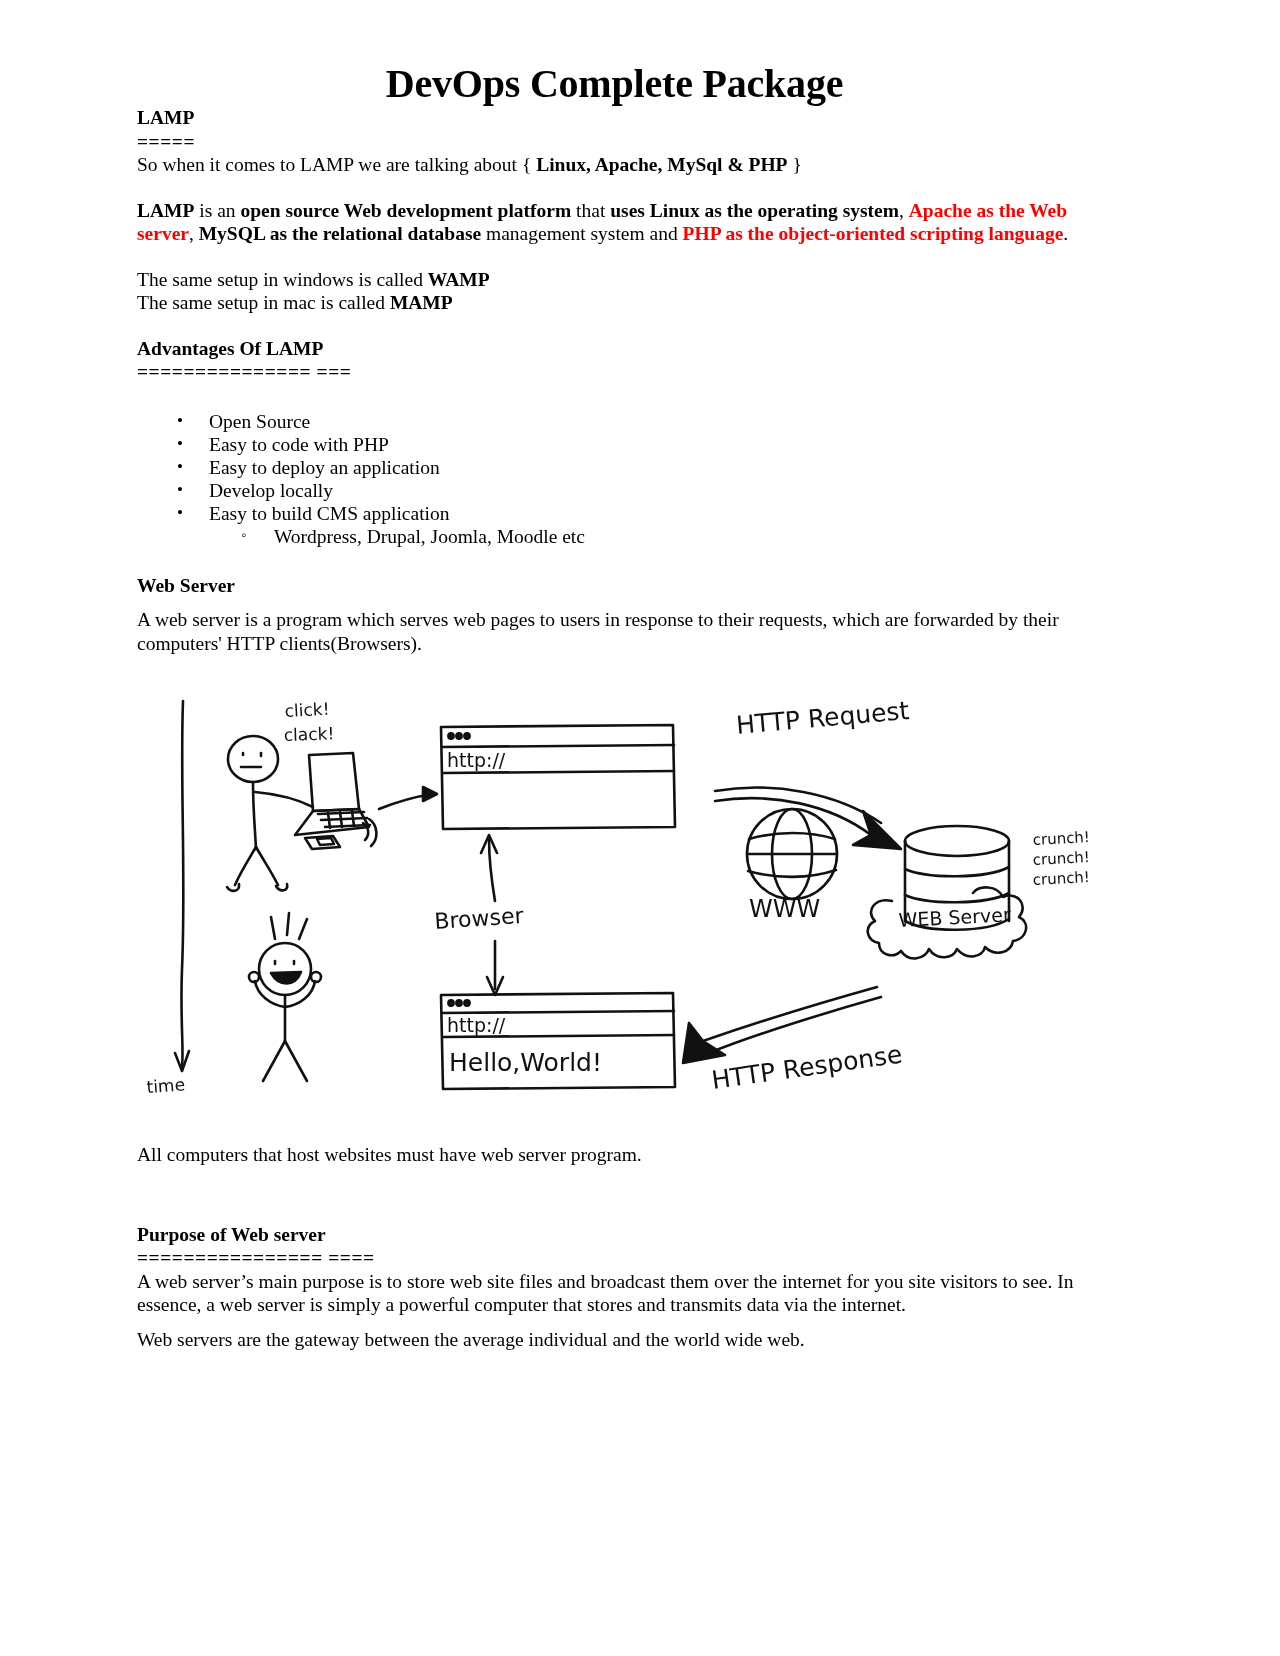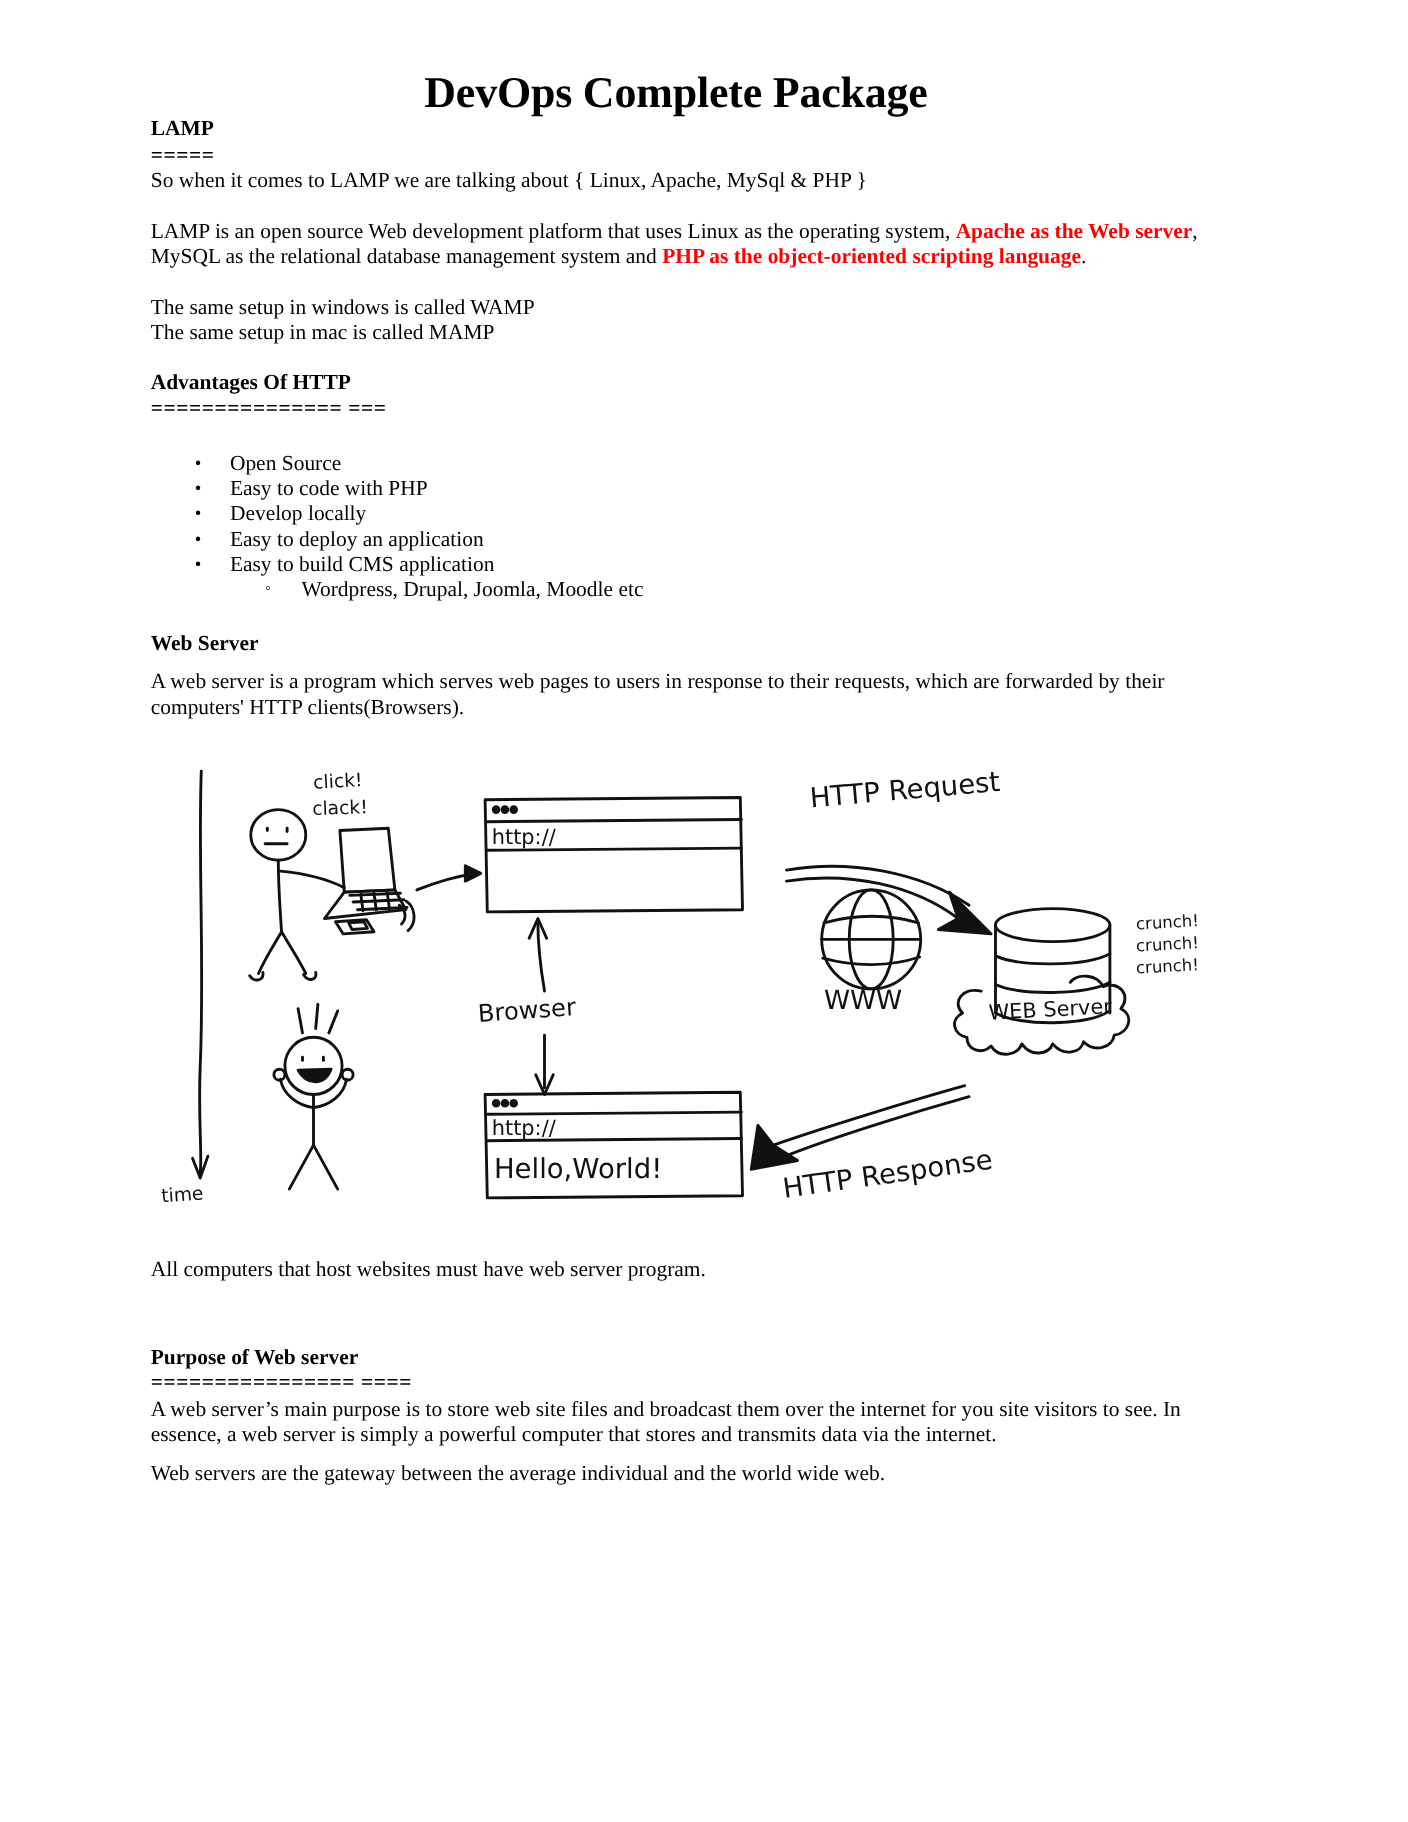--- a/index.html
+++ b/index.html
@@ -38,21 +38,21 @@
     padding: 62px 0 0 0;
     letter-spacing: -0.2px;
     line-height: 1.1;
   }
 
   .body-text {
     font-size: 19.5px;
     line-height: 23.5px;
     margin: 0;
   }
-  .bold { font-weight: normal; }
+  .bold { font-weight: bold; }
   .red { color: #FF0000; font-weight: bold; }
 
   .heading {
     font-size: 19.5px;
     font-weight: bold;
     line-height: 23.5px;
     margin: 0;
   }
   .eq-rule {
     font-size: 19.5px;
@@ -131,30 +131,30 @@
     <div class="spacer-sm"></div>
 
 
     <div class="spacer-sm"></div>
 
     <p class="body-text"><span>The same setup in windows is called </span><span class="bold">WAMP</span></p>
     <p class="body-text"><span>The same setup in mac is called </span><span class="bold">MAMP</span></p>
 
     <div class="spacer-md"></div>
 
-    <div class="heading">Advantages Of HTTP</div>
+    <div class="heading">Advantages Of LAMP</div>
     <div class="eq-rule">=============== ===</div>
 
     <div class="spacer-md"></div>
 
     <ul class="adv-list">
       <li>Open Source</li>
       <li>Easy to code with PHP</li>
+      <li>Easy to deploy an application</li>
       <li>Develop locally</li>
-      <li>Easy to deploy an application</li>
       <li>Easy to build CMS application
         <ul class="sub-list">
           <li>Wordpress, Drupal, Joomla, Moodle etc</li>
         </ul>
       </li>
     </ul>
 
     <div class="spacer-md"></div>
 
     <div class="heading">Web Server</div>

